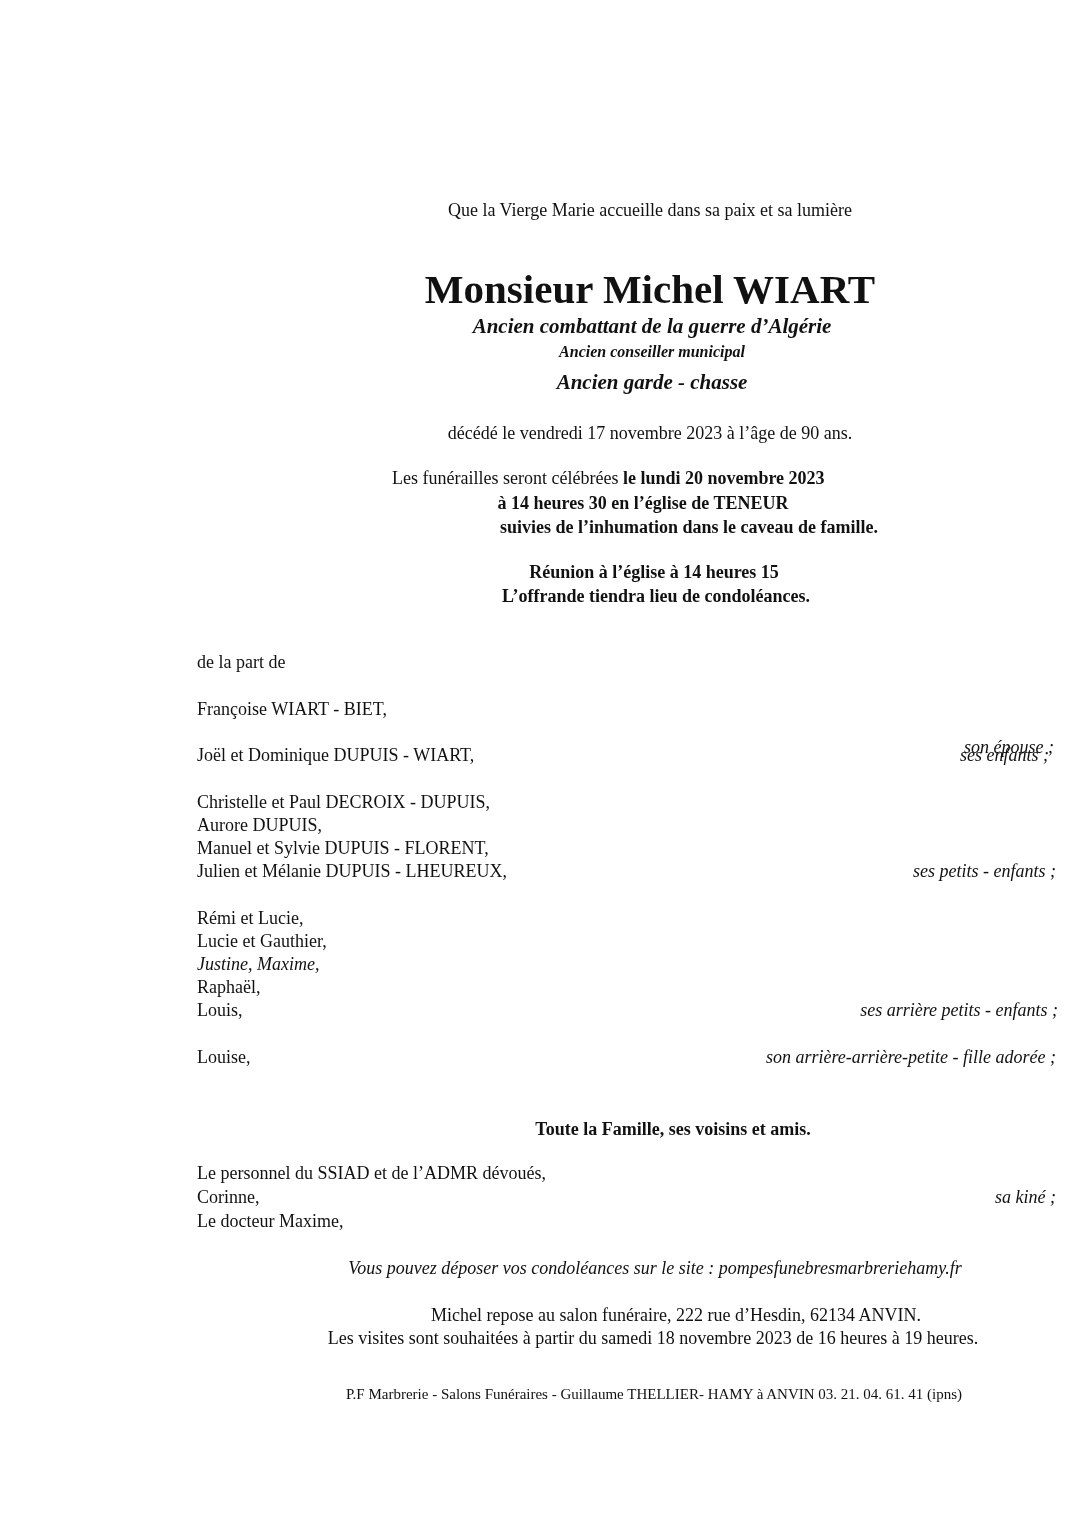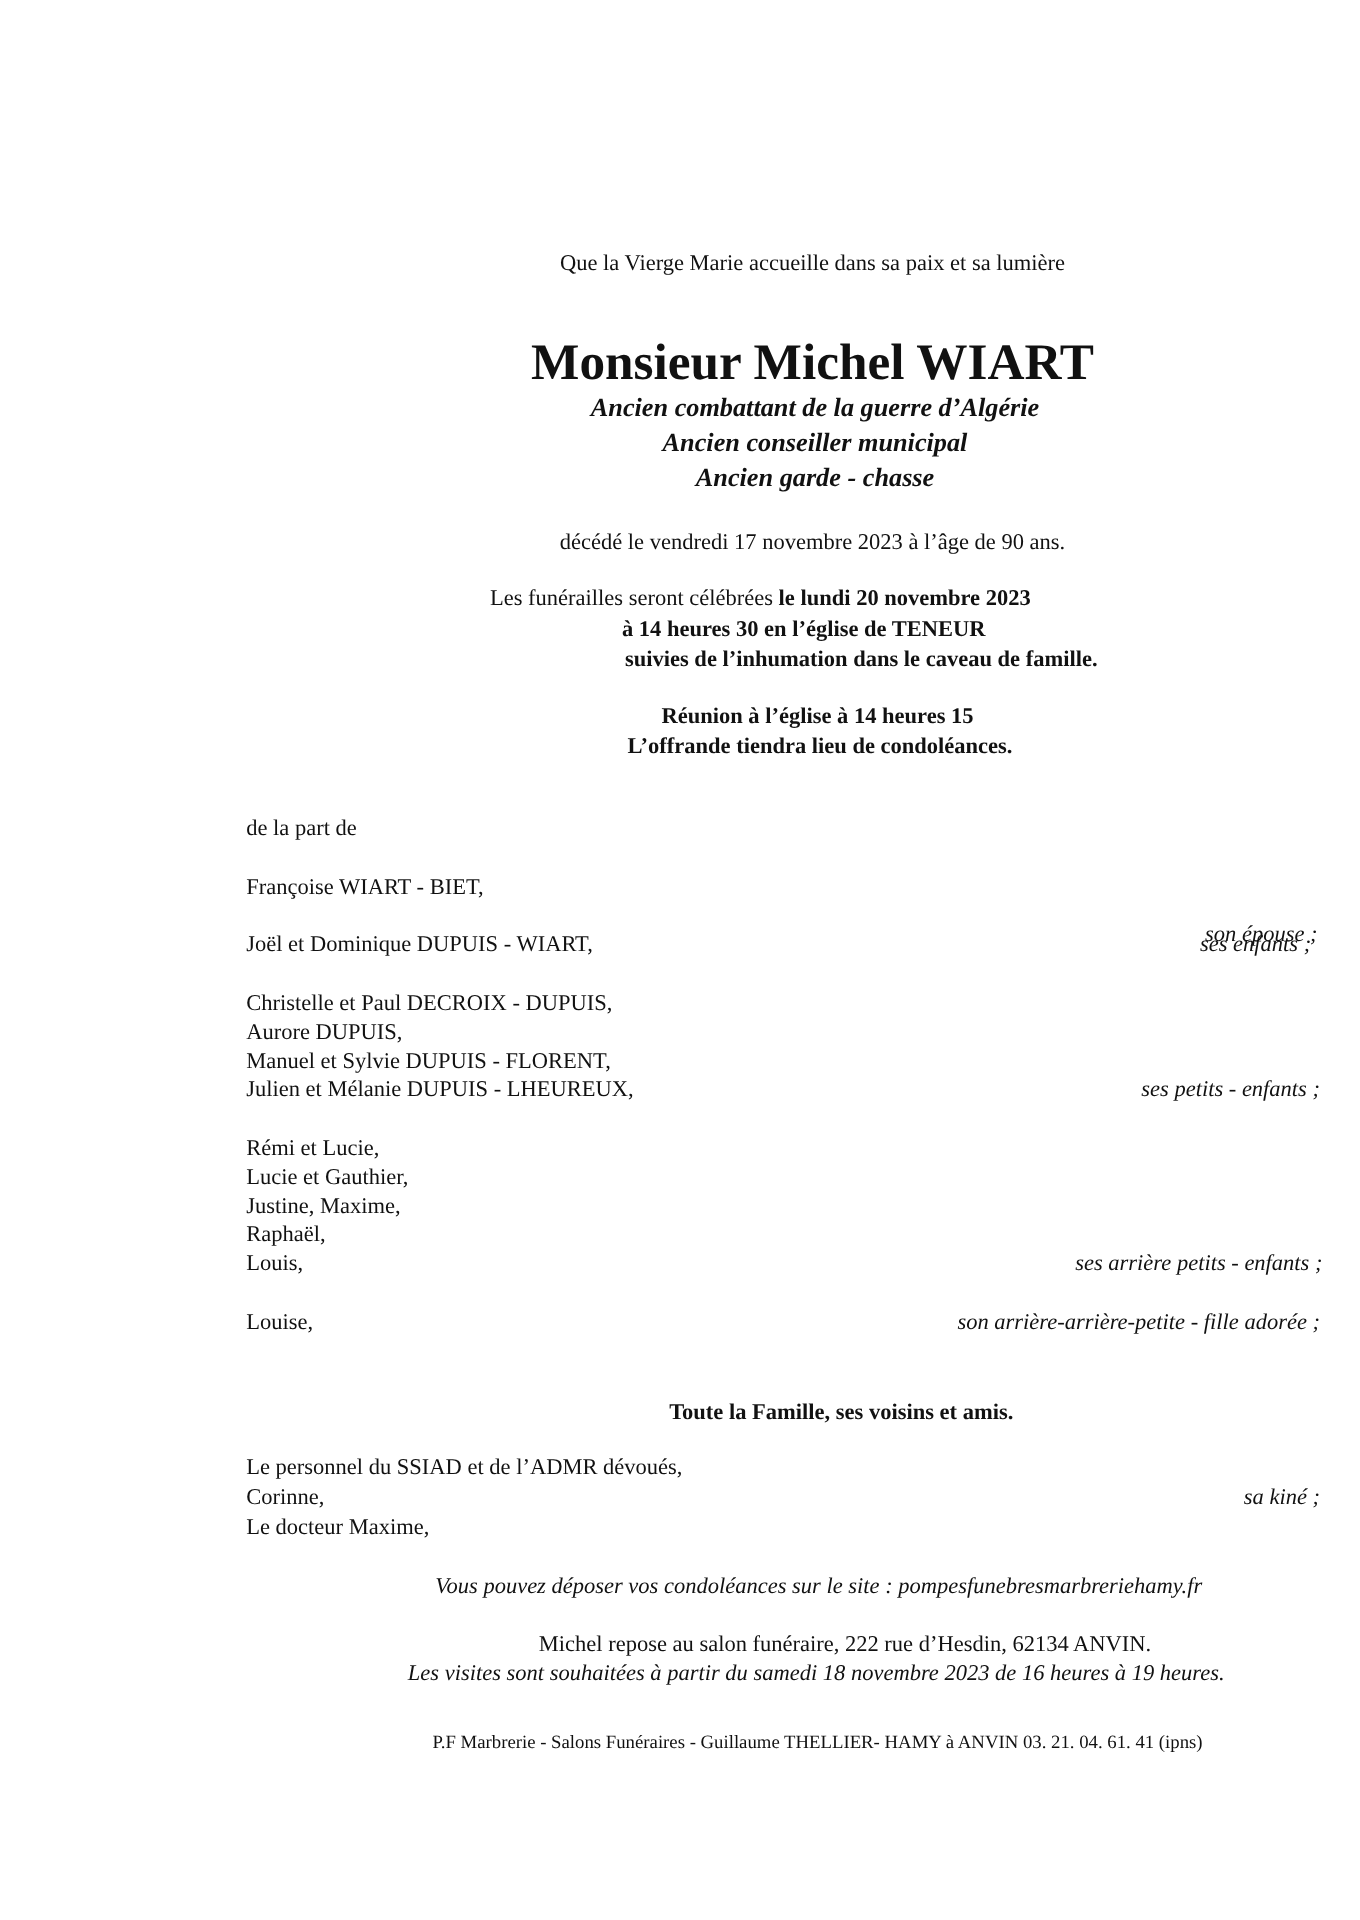--- a/index.html
+++ b/index.html
@@ -15,21 +15,21 @@
     .i { font-style: italic; }
     .f18 { font-size: 18px; }
     .f15 { font-size: 15px; }
   </style>
 </head>
 <body>
 
 <div class="line center f18" style="left:650px; top:201px;">Que la Vierge Marie accueille dans sa paix et sa lumière</div>
 <div class="line center b" style="left:650px; top:269px; font-size:41px;">Monsieur Michel WIART</div>
 <div class="line center b i" style="left:652px; top:316px; font-size:21px;">Ancien combattant de la guerre d’Algérie</div>
-<div class="line center b i" style="left:652px; top:344px; font-size:21px;">Ancien conseiller municipal</div>
+<div class="line center b i" style="left:652px; top:344px; font-size:16px;">Ancien conseiller municipal</div>
 <div class="line center b i" style="left:652px; top:372px; font-size:21px;">Ancien garde - chasse</div>
 
 <div class="line center f18" style="left:650px; top:424px;">décédé le vendredi 17 novembre 2023 à l’âge de 90 ans.</div>
 
 <div class="line f18" style="left:392px; top:469px;">
   <span>Les funérailles seront célébrées </span><span class="b">le lundi 20 novembre 2023</span>
 </div>
 <div class="line center b f18" style="left:643px; top:494px;">à 14 heures 30 en l’église de TENEUR</div>
 <div class="line center b f18" style="left:656px; top:518px;margin-left:33px;">suivies de l’inhumation dans le caveau de famille.</div>
 
@@ -45,33 +45,33 @@
 <div class="line right i f18" style="left:1049px; top:746px;">ses enfants ;</div>
 
 <div class="line f18" style="left:197px; top:793px;">Christelle et Paul DECROIX - DUPUIS,</div>
 <div class="line f18" style="left:197px; top:816px;">Aurore DUPUIS,</div>
 <div class="line f18" style="left:197px; top:839px;">Manuel et Sylvie DUPUIS - FLORENT,</div>
 <div class="line f18" style="left:197px; top:862px;">Julien et Mélanie DUPUIS - LHEUREUX,</div>
 <div class="line right i f18" style="left:1056px; top:862px;">ses petits - enfants ;</div>
 
 <div class="line f18" style="left:197px; top:909px;">Rémi et Lucie,</div>
 <div class="line f18" style="left:197px; top:932px;">Lucie et Gauthier,</div>
-<div class="line f18" style="left:197px; top:955px;">Justine, Maxime,</div>
+<div class="line f18" style="left:197px; top:955px;font-style:italic;">Justine, Maxime,</div>
 <div class="line f18" style="left:197px; top:978px;">Raphaël,</div>
 <div class="line f18" style="left:197px; top:1001px;">Louis,</div>
 <div class="line right i f18" style="left:1058px; top:1001px;">ses arrière petits - enfants ;</div>
 
 <div class="line f18" style="left:197px; top:1048px;">Louise,</div>
 <div class="line right i f18" style="left:1056px; top:1048px;">son arrière-arrière-petite - fille adorée ;</div>
 
 <div class="line center b f18" style="left:673px; top:1120px;">Toute la Famille, ses voisins et amis.</div>
 
 <div class="line f18" style="left:197px; top:1164px;">Le personnel du SSIAD et de l’ADMR dévoués,</div>
 <div class="line f18" style="left:197px; top:1188px;">Corinne,</div>
 <div class="line right i f18" style="left:1056px; top:1188px;">sa kiné ;</div>
 <div class="line f18" style="left:197px; top:1212px;">Le docteur Maxime,</div>
 
 <div class="line center i f18" style="left:655px; top:1259px;">Vous pouvez déposer vos condoléances sur le site : pompesfunebresmarbreriehamy.fr</div>
 
 <div class="line center f18" style="left:676px; top:1306px;">Michel repose au salon funéraire, 222 rue d’Hesdin, 62134 ANVIN.</div>
-<div class="line center f18" style="left:653px; top:1329px;font-style:italic;">Les visites sont souhaitées à partir du samedi 18 novembre 2023 de 16 heures à 19 heures.</div>
+<div class="line center f18" style="left:653px; top:1329px;">Les visites sont souhaitées à partir du samedi 18 novembre 2023 de 16 heures à 19 heures.</div>
 
 <div class="line center f15" style="left:654px; top:1387px;">P.F Marbrerie - Salons Funéraires - Guillaume THELLIER- HAMY à ANVIN  03. 21. 04. 61. 41 (ipns)</div>
 
 </body></html>

